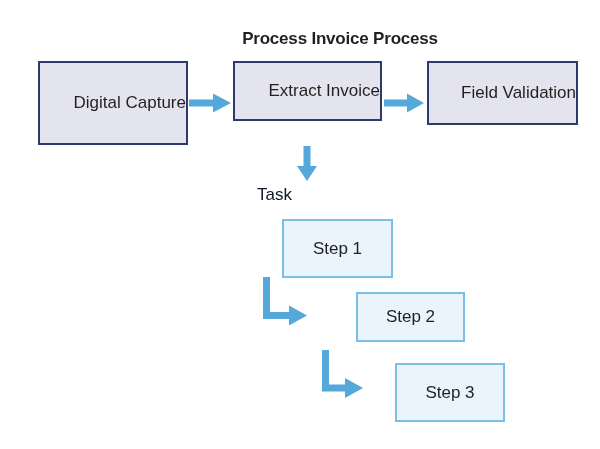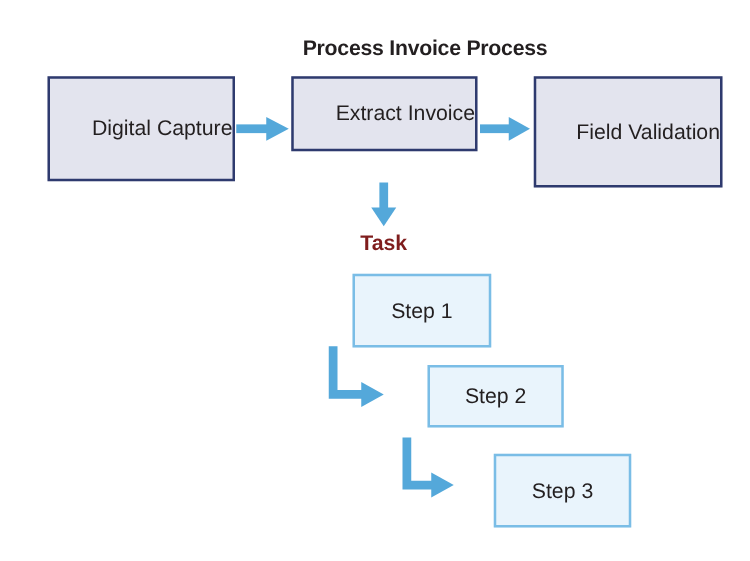--- a/index.html
+++ b/index.html
@@ -30,41 +30,41 @@
     border: 2px solid #2e3a6e;
     box-sizing: border-box;
     display: flex;
     align-items: center;
     justify-content: flex-end;
     font-size: 17px;
     color: #231f20;
   }
   .node-1 { left: 38px;  top: 61px; width: 150px; height: 84px; }
   .node-2 { left: 233px; top: 61px; width: 149px; height: 60px; }
-  .node-3 { left: 427px; top: 61px; width: 151px; height: 89px; }
+  .node-3 { left: 427px; top: 61px; width: 151px; height: 64px; }
   .task-label {
     left: 257px; top: 185px; width: 100px; height: 22px;
-    text-align: center;
+    text-align: left;
     font-size: 17px;
-    font-weight: 700;
-    color: #7f1d1d;
+    font-weight: 400;
+    color: #0f172a;
   }
   .step-node {
     background: #e9f4fc;
     border: 2px solid #7abde6;
     box-sizing: border-box;
     display: flex;
     align-items: center;
     justify-content: center;
     font-size: 17px;
     color: #231f20;
     margin-left: 30px;
   }
   .step-1 { left: 252px; top: 219px; width: 111px; height: 59px; }
-  .step-2 { left: 312px; top: 292px; width: 109px; height: 50px; }
+  .step-2 { left: 326px; top: 292px; width: 109px; height: 50px; }
   .step-3 { left: 365px; top: 363px; width: 110px; height: 59px; }
   svg.connectors {
     position: absolute;
     left: 0; top: 0;
     width: 600px; height: 449px;
     pointer-events: none;
   }
 </style>
 </head>
 <body>

